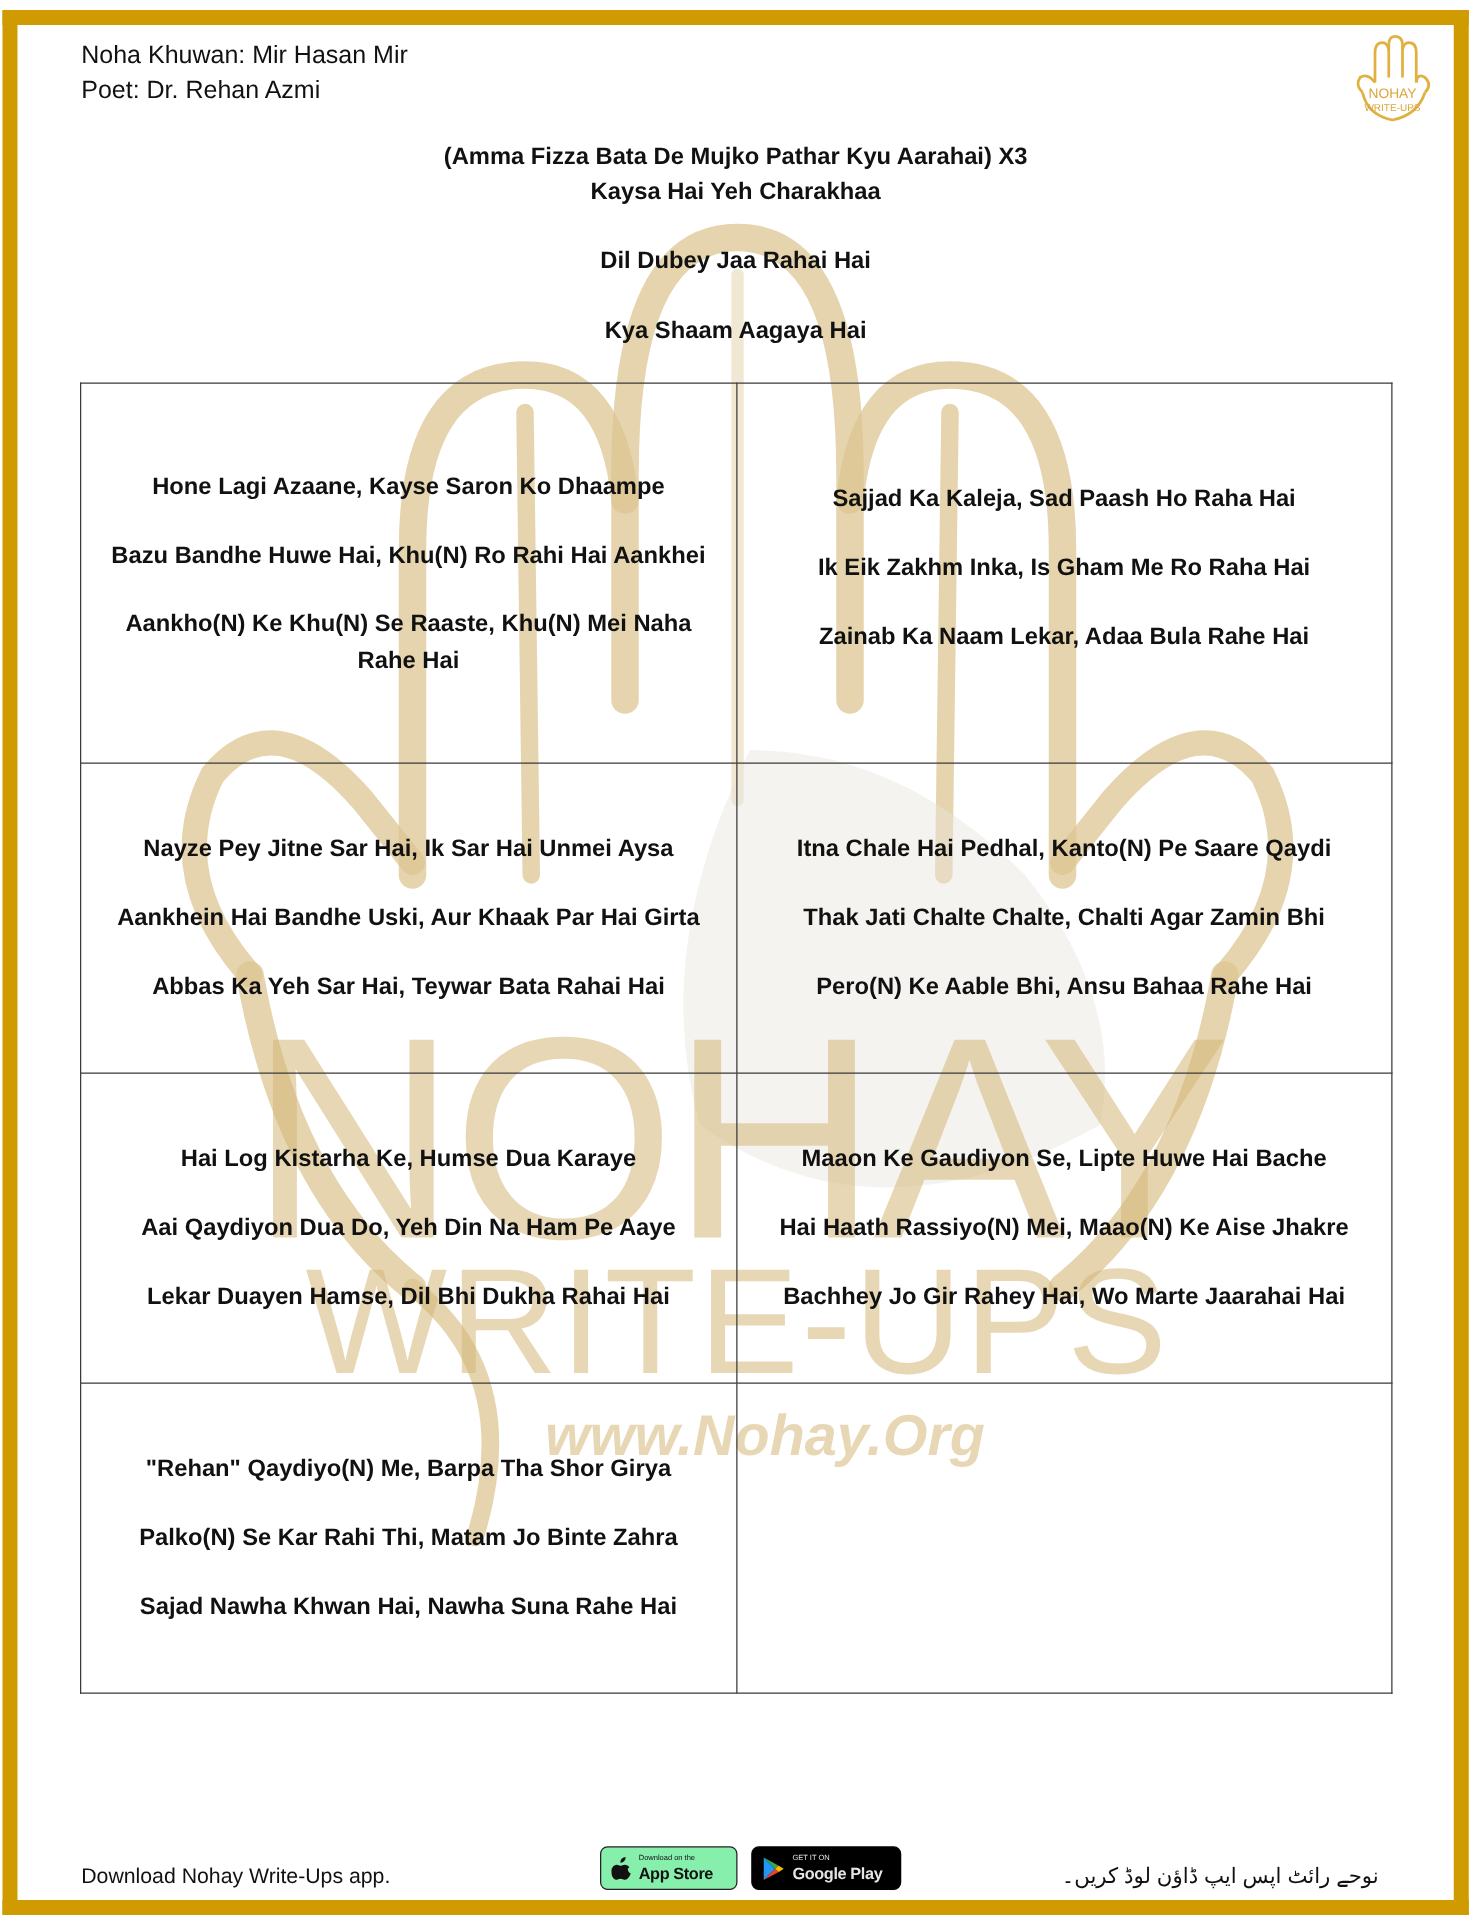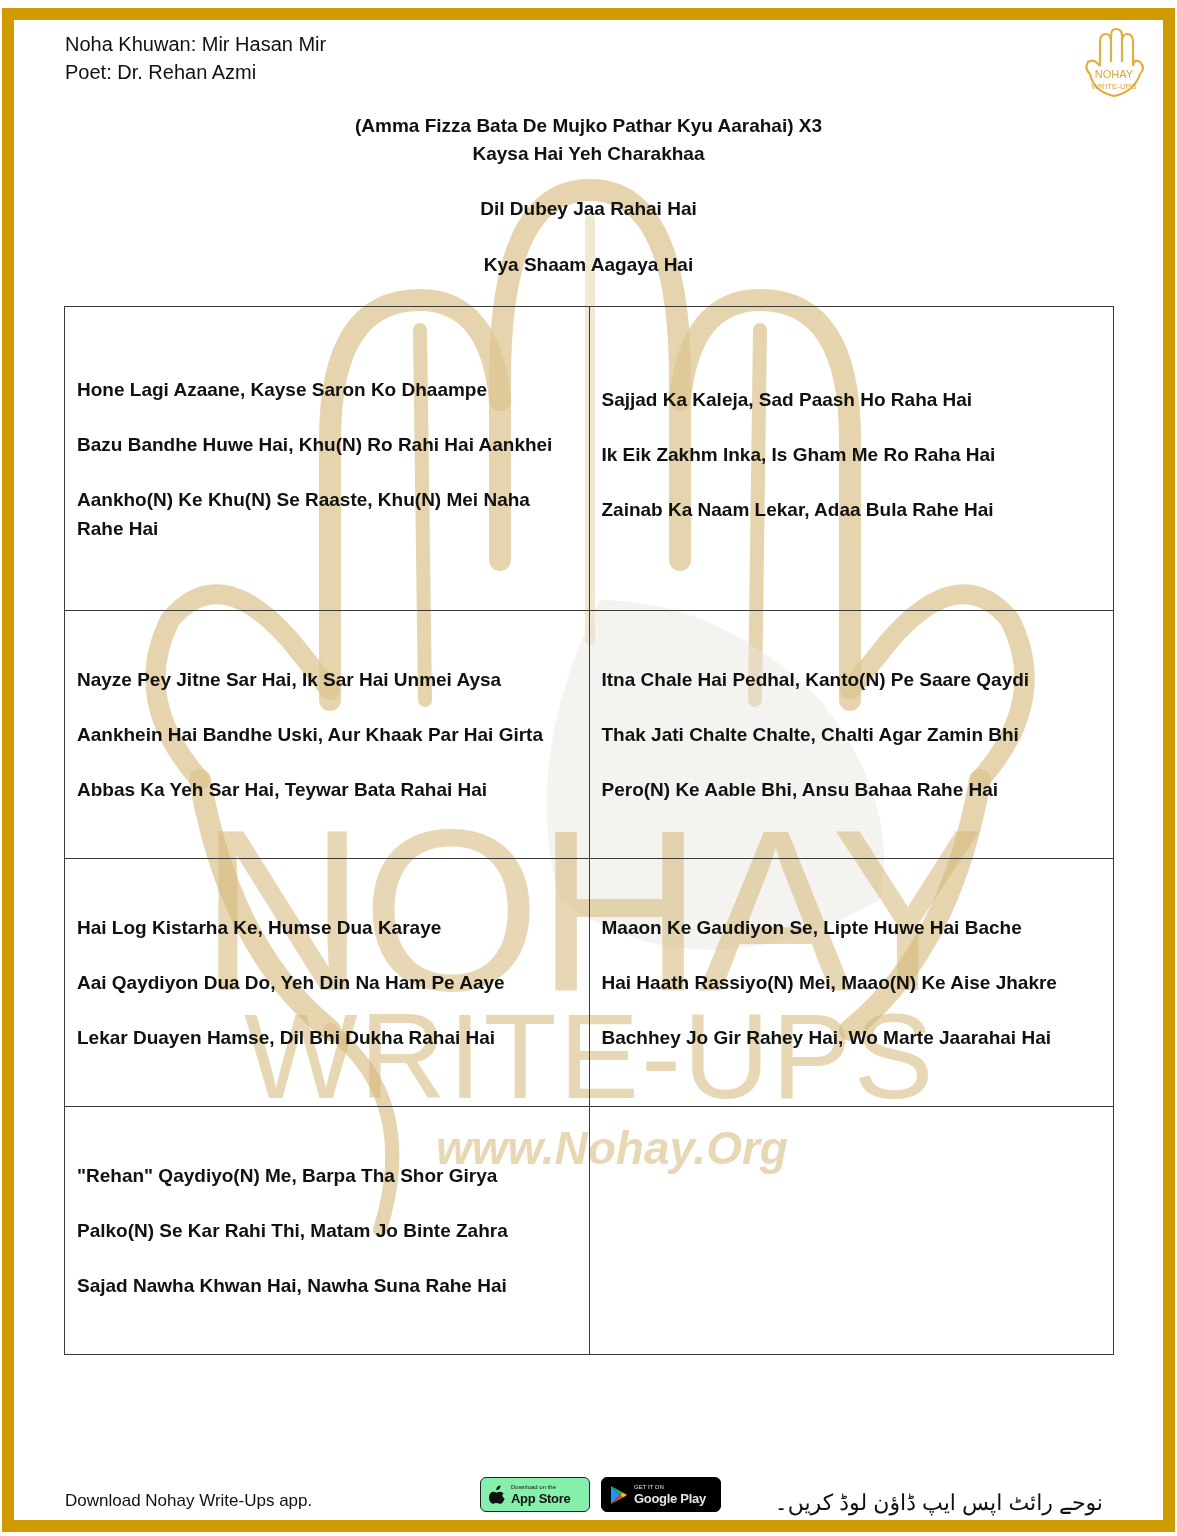--- a/index.html
+++ b/index.html
@@ -14,30 +14,30 @@
     .watermark { position:absolute; left:0; top:0; width:1177px; height:1536px; pointer-events:none; z-index:0; }
 
     .meta { position:absolute; left:65px; top:30px; font-size:20px; line-height:28px; color:#111; z-index:2; }
     .meta div { white-space:nowrap; }
 
     .logo { position:absolute; left:1078px; top:26px; width:72px; height:80px; z-index:2; }
 
     .chorus { position:absolute; left:0; width:1177px; text-align:center; font-weight:bold; font-size:19px; z-index:2; }
 
     table.stanzas { position:absolute; left:64px; top:306px; width:1050px; border-collapse:collapse; z-index:2; }
-    table.stanzas td { border:1.5px solid #3a3a3a; width:50%; vertical-align:middle; 
+    table.stanzas td { border:1.5px solid #3a3a3a; width:50%; vertical-align:middle; text-align:center;
       font-weight:bold; font-size:19px; line-height:29px; padding:0 12px; box-sizing:border-box; }
     table.stanzas td .line { margin:26px 0; }
     .row1 td { height:304px; }
     .row2 td { height:248px; }
     .row3 td { height:248px; }
     .row4 td { height:248px; }
 
     .footer-left { position:absolute; left:65px; top:1491px; font-size:17px; z-index:2; }
-    .footer-right { position:absolute; right:74px; top:1490px; font-size:22px; direction:rtl; z-index:2; }
+    .footer-right { position:absolute; right:74px; top:1490px; font-size:17px; direction:rtl; z-index:2; }
     .badge { position:absolute; top:1477px; height:35px; border-radius:6px; box-sizing:border-box;
       display:flex; align-items:center; padding:0 8px; z-index:2; }
     .badge-apple { left:480px; width:110px; background:#86efac; border:1.5px solid #222; color:#111; }
     .badge-google { left:601px; width:120px; background:#000; border:1.5px solid #000; color:#e5e5e5; }
     .badge .small { font-size:6px; line-height:7px; display:block; }
     .badge .big { font-size:13px; line-height:15px; display:block; font-weight:bold; letter-spacing:-0.3px; }
     .badge .ic { margin-right:6px; display:inline-flex; }
   </style>
 </head>
 <body>

